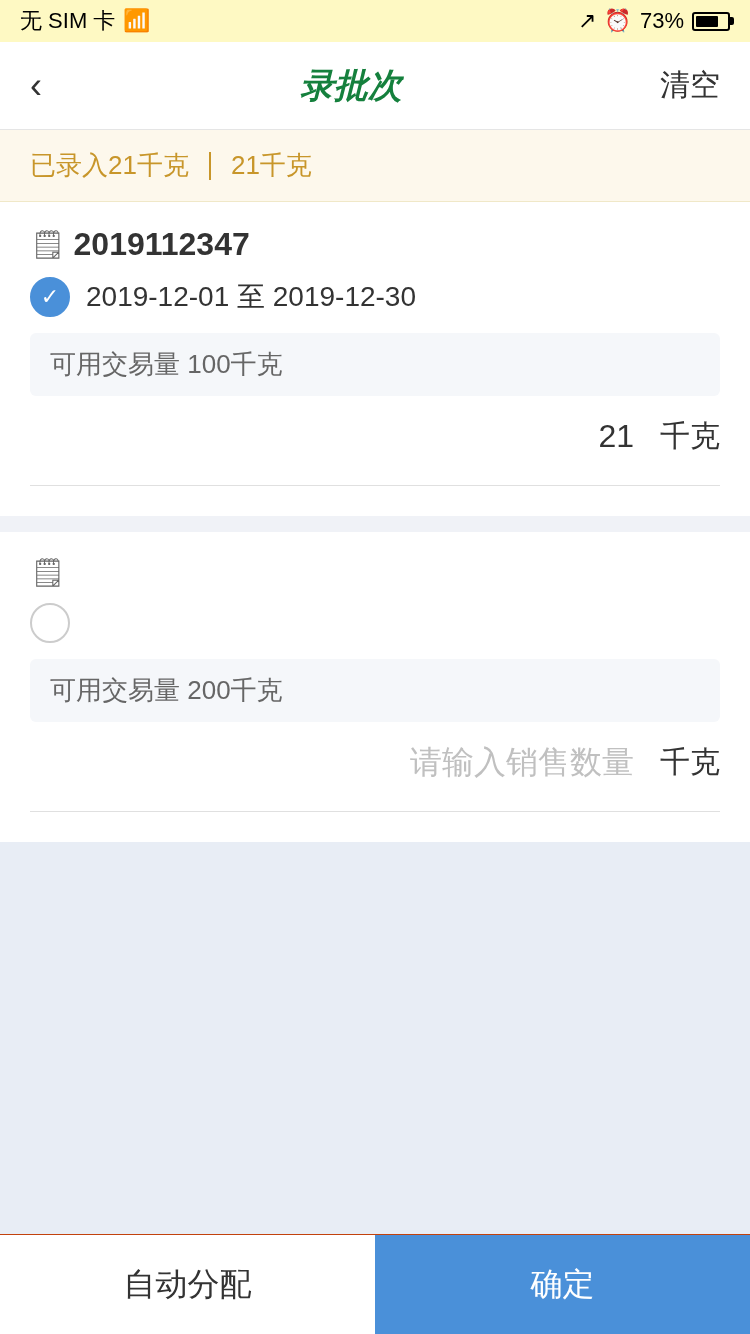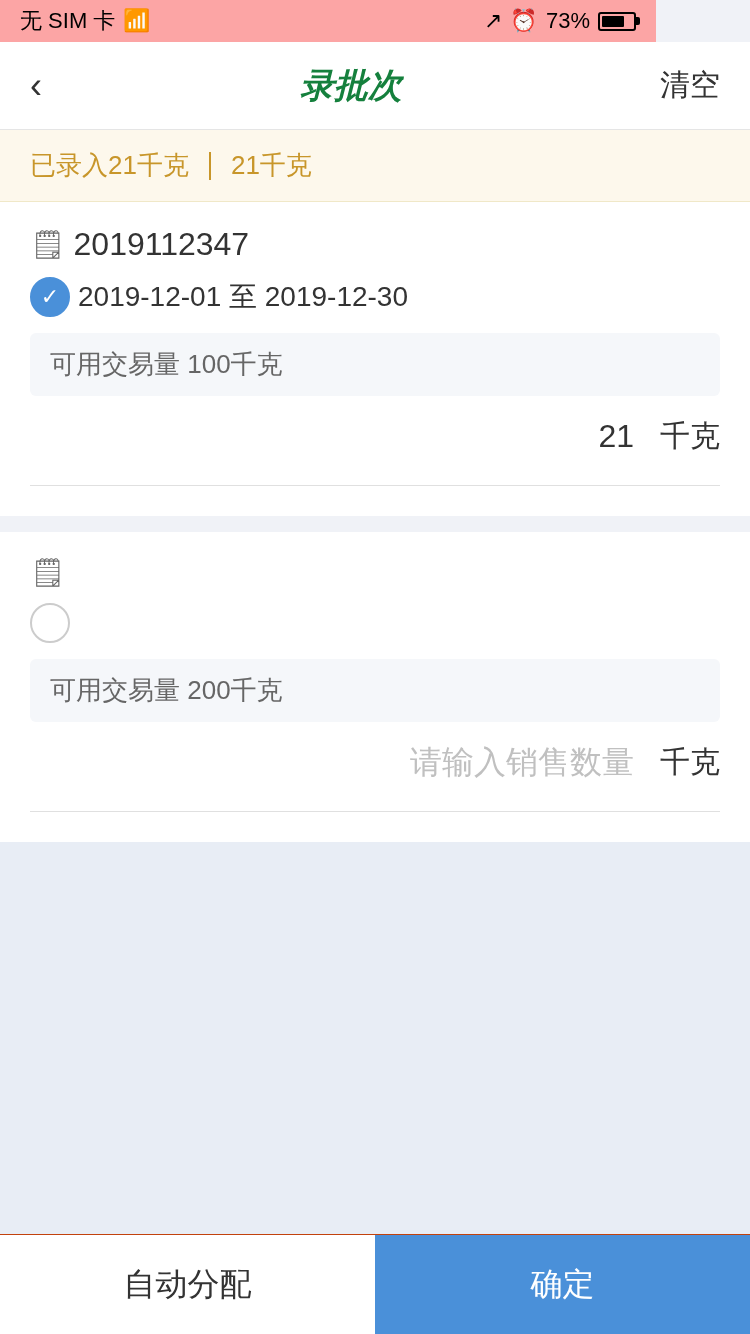--- a/index.html
+++ b/index.html
@@ -7,23 +7,23 @@
     body {
       width: 750px;
       min-height: 1334px;
       font-family: -apple-system, "PingFang SC", "Helvetica Neue", sans-serif;
       background: #f0f2f7;
       overflow-x: hidden;
     }
 
     
     .status-bar {
-      width: 656px;
+      width: 750px;
       height: 42px;
-      background: #fca5a5;
+      background: #fef9c3;
       display: flex;
       align-items: center;
       justify-content: space-between;
       padding: 0 20px;
       font-size: 24px;
     }
     .status-left {
       display: flex;
       align-items: center;
       gap: 8px;
@@ -142,28 +142,28 @@
       margin-bottom: 14px;
     }
     .batch-id-icon {
       font-size: 28px;
       color: #666;
       margin-right: 8px;
     }
     .batch-id {
       font-size: 32px;
       color: #333;
-      font-weight: 400;
+      font-weight: 700;
     }
 
     .batch-date-row {
       display: flex;
       align-items: center;
       margin-bottom: 16px;
-      gap: 8px;
+      gap: 16px;
     }
     .radio-circle {
       width: 40px;
       height: 40px;
       border-radius: 50%;
       border: 2px solid #ccc;
       background: #fff;
       flex-shrink: 0;
       display: flex;
       align-items: center;

